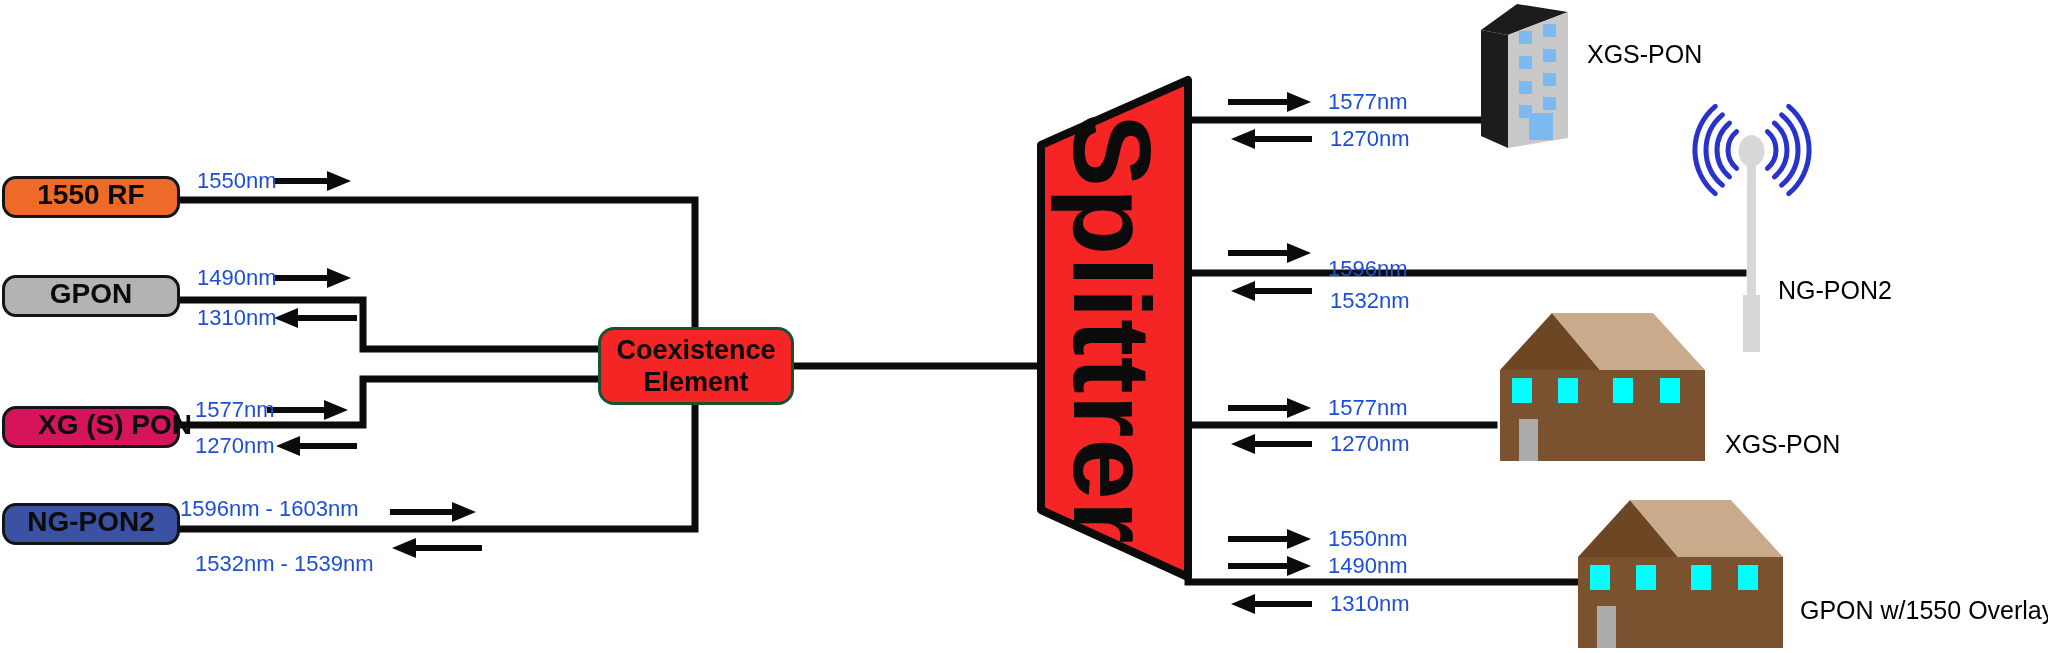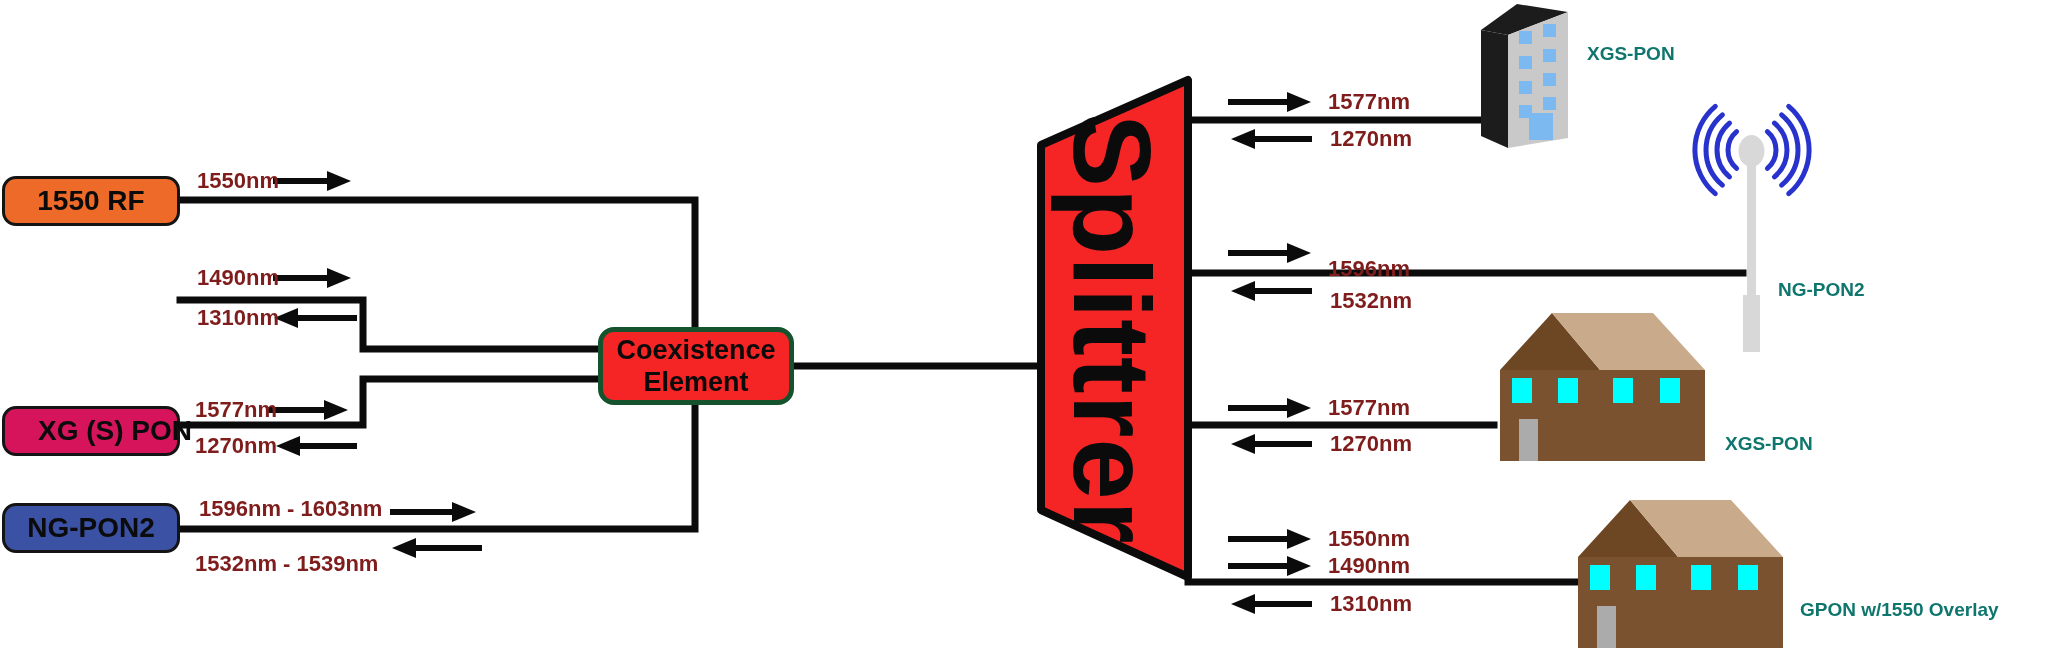--- a/index.html
+++ b/index.html
@@ -2,40 +2,40 @@
 <html><head>
 <meta charset="utf-8">
 <style>
   html,body{margin:0;padding:0;background:#ffffff;}
   #canvas{
     position:relative; width:2048px; height:653px; background:#ffffff;
     font-family:"Liberation Sans", sans-serif; overflow:hidden;
   }
   #artwork{position:absolute; left:0; top:0; z-index:1;}
   .src-box{
-    position:absolute; left:2px; width:178px; height:50px; box-sizing:border-box;
+    position:absolute; left:2px; width:178px; height:42px; box-sizing:border-box;
     border:3px solid #141414; border-radius:14px; z-index:2;
-    display:flex; align-items:center; justify-content:center;
+    display:flex; justify-content:center;
     font-weight:700; font-size:28px; color:#0b0b0b; white-space:nowrap;
   }
   .c-orange{background:#ee6a28;}
   .c-gray{background:#b5b2b3;}
   .c-pink{background:#d6145c;}
   .c-blue{background:#3b51a3;}
   .wl{
     position:absolute; transform:translateY(-50%); z-index:2;
-    font-weight:700; font-size:22px; color:#7f1d1d; white-space:nowrap;
+    font-weight:400; font-size:22px; color:#1d4ed8; white-space:nowrap;
   }
   .name{
     position:absolute; transform:translateY(-50%); z-index:2;
-    font-weight:700; font-size:19px; color:#0f766e; white-space:nowrap;
+    font-weight:400; font-size:25px; color:#000000; white-space:nowrap;
   }
   .ce{
     position:absolute; left:598px; top:327px; width:196px; height:78px; box-sizing:border-box;
-    background:#f52525; border:5px solid #14532d; border-radius:16px; z-index:2;
+    background:#f52525; border:3px solid #14532d; border-radius:16px; z-index:2;
     display:flex; flex-direction:column; align-items:center; justify-content:center;
     font-weight:700; font-size:27px; line-height:1.2; color:#0b0b0b; text-align:center;
   }
   .splitter-label{
     position:absolute; left:853px; top:249px; width:520px; height:160px; z-index:2;
     display:flex; align-items:center; justify-content:center;
     transform:rotate(90deg);
     font-weight:700; font-size:110px; letter-spacing:1px; color:#0b0b0b; white-space:nowrap;
   }
 </style>
@@ -142,33 +142,36 @@
         <rect x="1691" y="565" width="20" height="25"></rect>
         <rect x="1738" y="565" width="20" height="25"></rect>
       </g>
       <rect x="1597" y="606" width="19" height="42" fill="#ababab"></rect>
     </g>
   </svg>
 
   <div class="src-box c-orange" style="top:176px;">
     <span>1550 RF</span>
   </div>
+  <div class="src-box c-gray" style="top:275px;">
+    <span>GPON</span>
+  </div>
   <div class="src-box c-pink" style="top:406px;padding-left:48px;">
     <span>XG (S) PON</span>
   </div>
   <div class="src-box c-blue" style="top:503px;">
     <span>NG-PON2</span>
   </div>
 
   <div class="wl" style="left:197px; top:181px;">1550nm</div>
   <div class="wl" style="left:197px; top:278px;">1490nm</div>
   <div class="wl" style="left:197px; top:318px;">1310nm</div>
   <div class="wl" style="left:195px; top:410px;">1577nm</div>
   <div class="wl" style="left:195px; top:446px;">1270nm</div>
-  <div class="wl" style="left:199px; top:509px;">1596nm - 1603nm</div>
+  <div class="wl" style="left:180px; top:509px;">1596nm - 1603nm</div>
   <div class="wl" style="left:195px; top:564px;">1532nm - 1539nm</div>
 
   <div class="ce">
     <span>Coexistence</span>
     <span>Element</span>
   </div>
 
   <div class="splitter-label">Splittrer</div>
 
   <div class="wl" style="left:1328px; top:102px;">1577nm</div>

